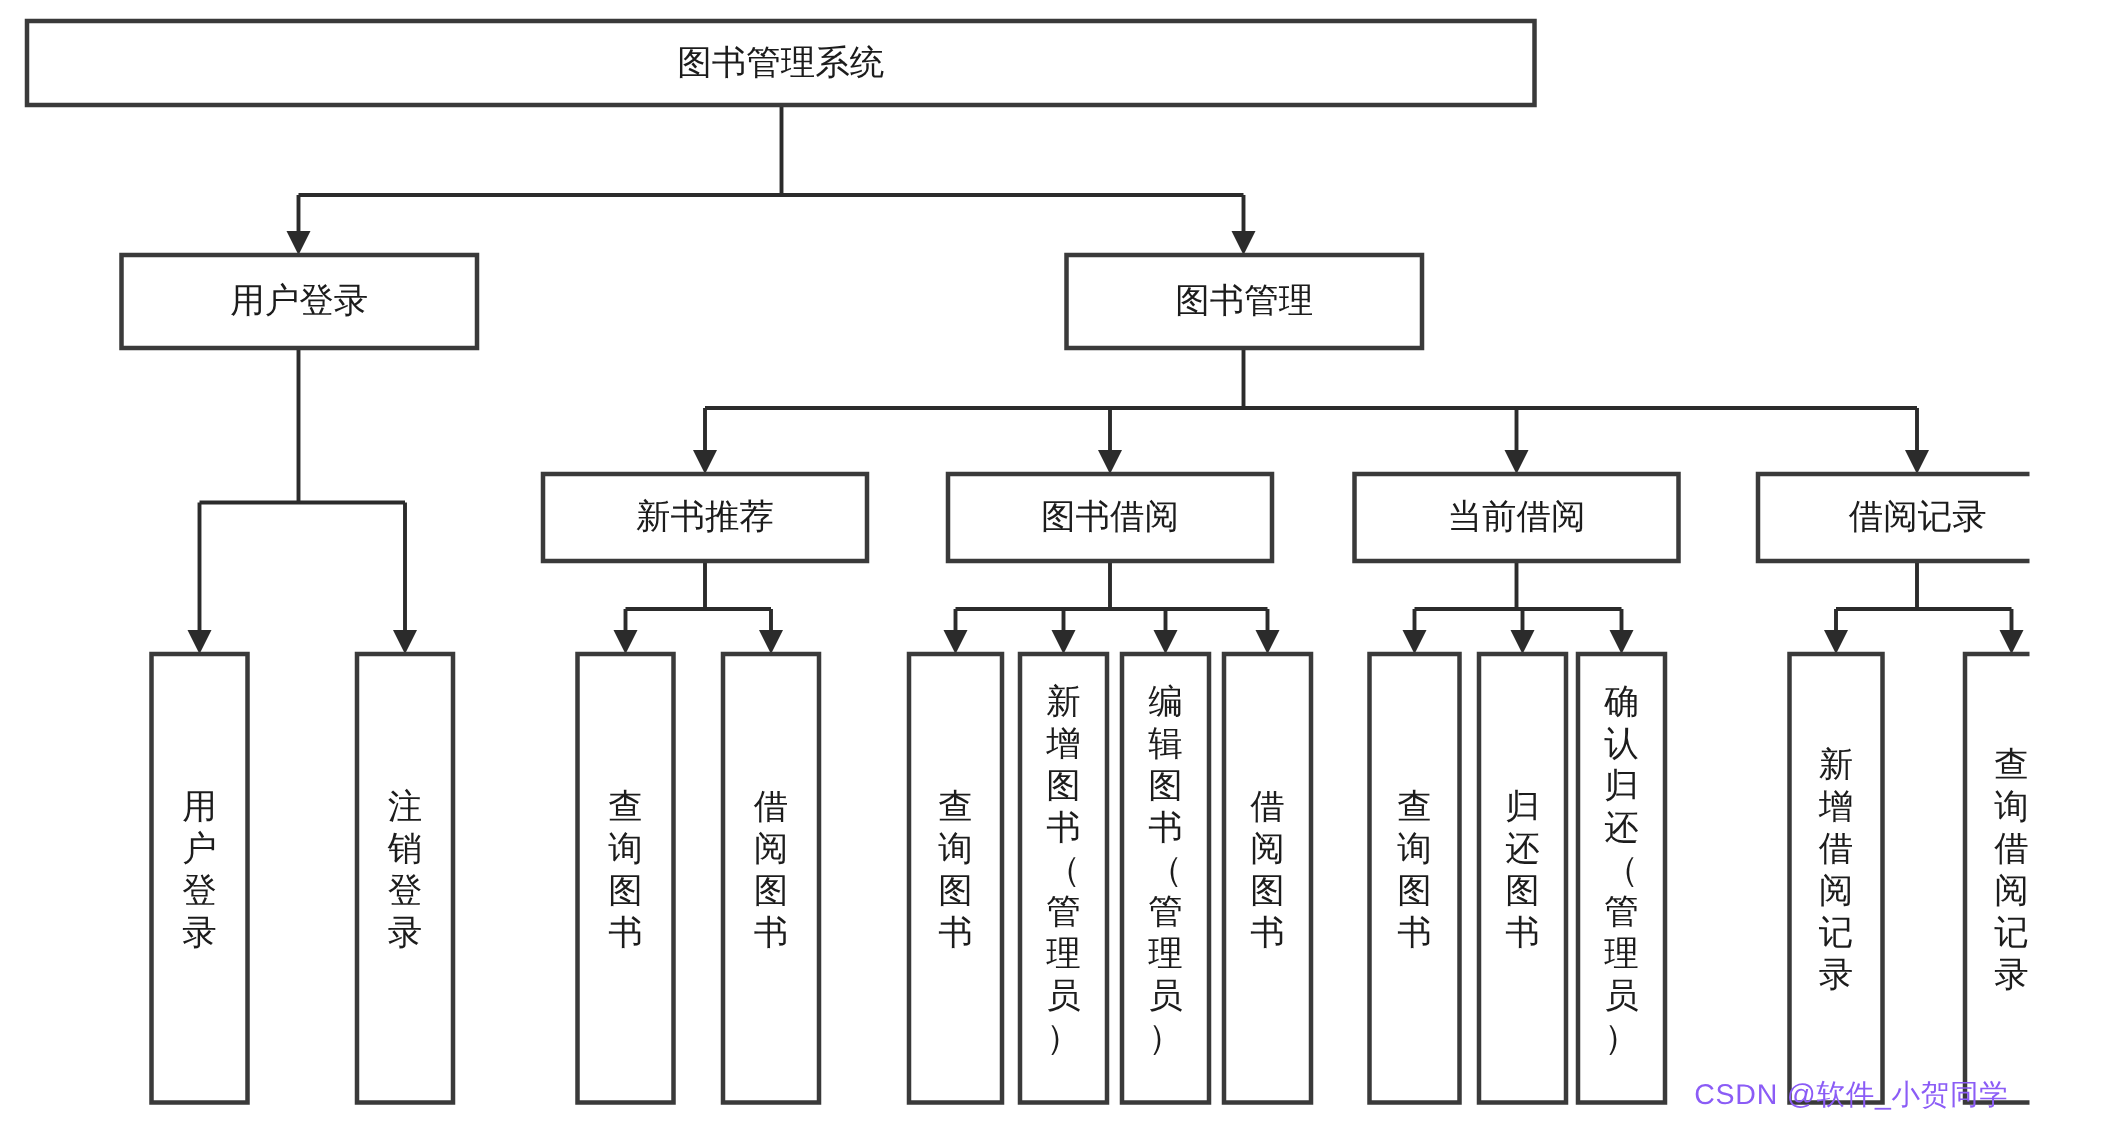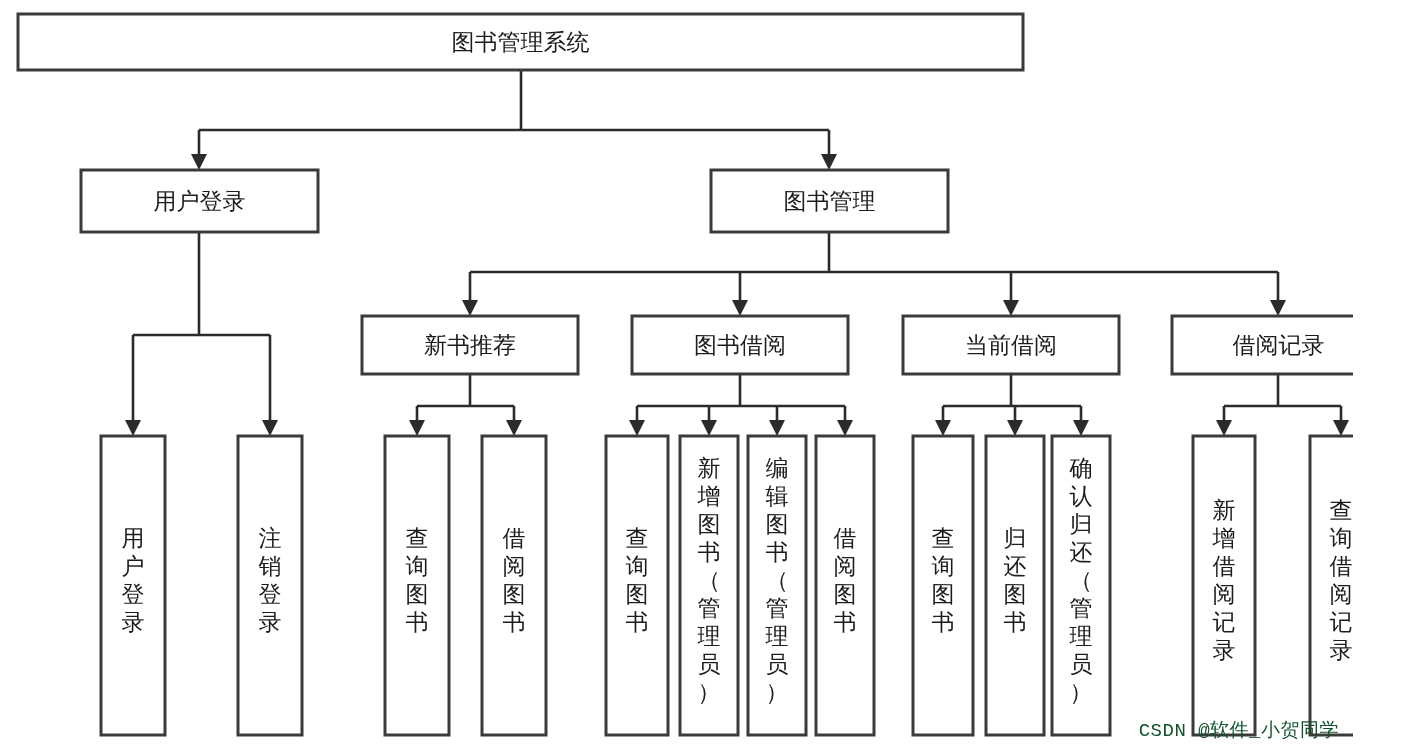--- a/index.html
+++ b/index.html
@@ -52,23 +52,23 @@
   .node-label-v {
     font-family: "DejaVu Sans", "Liberation Sans", sans-serif;
     font-size: 23px;
     fill: #1c1c1c;
     text-anchor: middle;
   }
   .watermark-text {
     position: absolute;
     right: 14px;
     bottom: 4px;
-    font-family: Liberation Mono, monospace;
+    font-family: Liberation Sans, sans-serif;
     font-size: 19px;
-    color: #14532d;
+    color: #8b5cf6;
     white-space: nowrap;
     letter-spacing: 0.5px;
     user-select: none;
   }
 </style>
 </head>
 <body>
 
 <div id="diagram-root">
 

